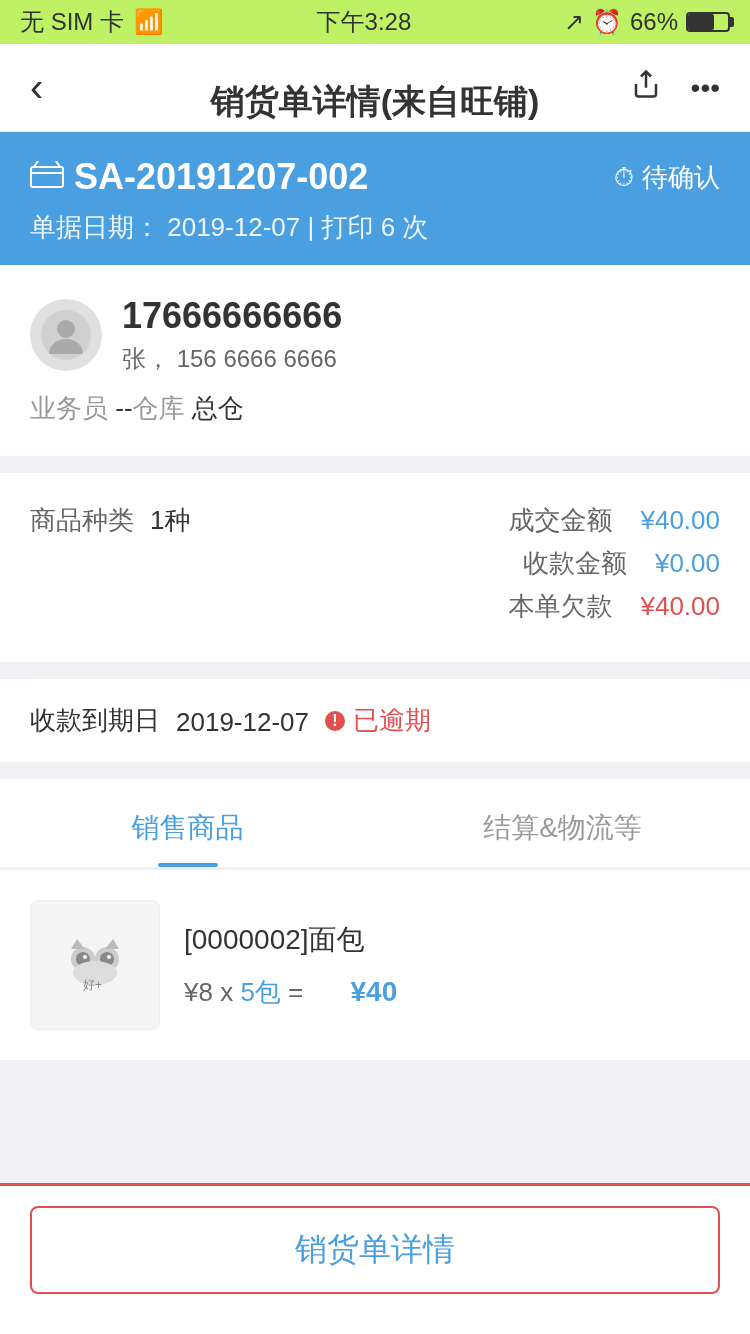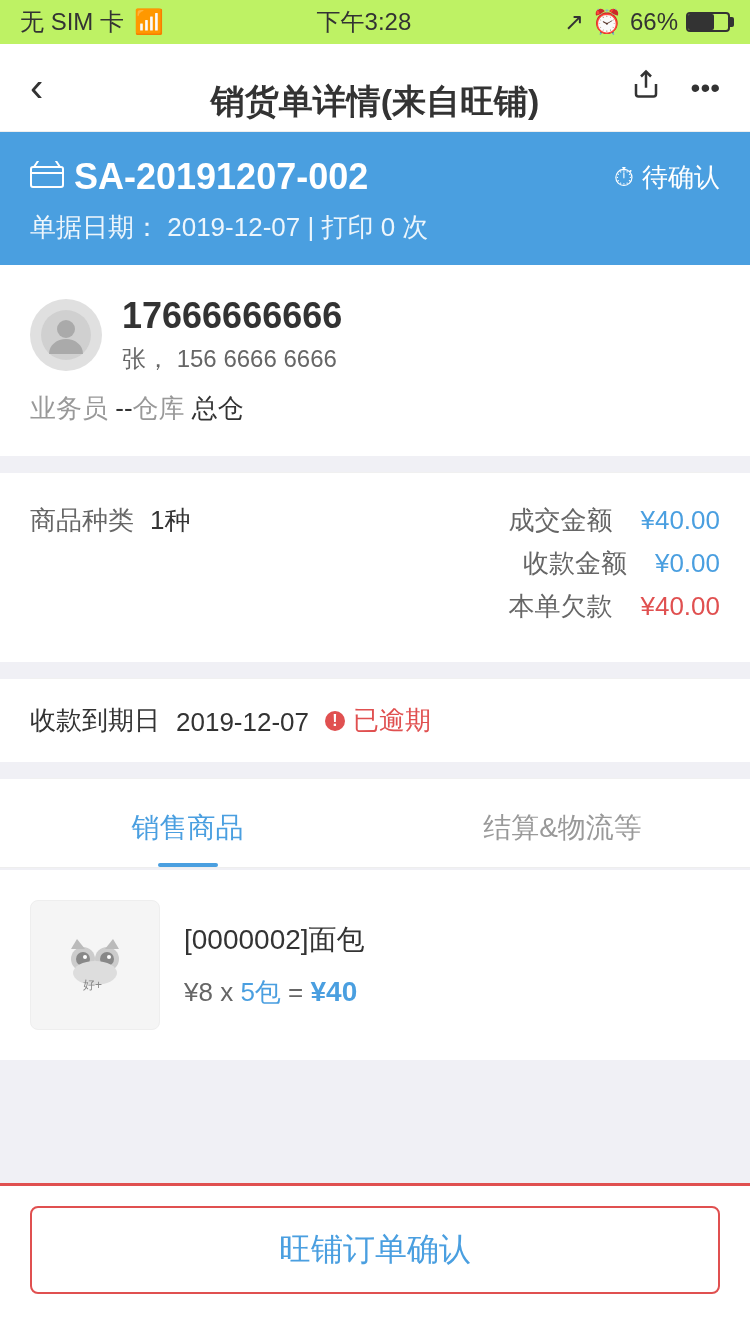--- a/index.html
+++ b/index.html
@@ -294,21 +294,21 @@
       font-size: 28px;
       color: #333;
       margin-bottom: 16px;
       font-weight: 500;
     }
     .product-price {
       font-size: 26px;
       color: #666;
     }
     .product-price .qty { color: #4a9fe0; }
-    .product-price .total { color: #4a9fe0; font-weight: 600; font-size: 28px; }
+    .product-price .total { color: #4a9fe0; font-weight: 600; font-size: 28px; margin-left: 40px; }
 
     
     .bottom-spacer {
       height: 200px;
       background: #f0f0f5;
     }
     .bottom-bar {
       position: fixed;
       bottom: 0;
       left: 0;
@@ -380,21 +380,21 @@
       <span>SA-20191207-002</span>
     </div>
     <div class="order-status">
       <span>⏱</span>
       <span>待确认</span>
     </div>
   </div>
   <div class="order-date">
     <span>单据日期：</span>
     <span>2019-12-07</span>
-    <span>| 打印 0 次</span>
+    <span>| 打印 6 次</span>
   </div>
 </div>
 
 <div class="customer-section">
   <div class="customer-row">
     <div class="customer-avatar">
       <svg width="50" height="50" viewBox="0 0 50 50" fill="none">
         <circle cx="25" cy="25" r="25" fill="#d0d0d0"></circle>
         <circle cx="25" cy="19" r="9" fill="#aaa"></circle>
         <path d="M8 44c0-9 8-15 17-15s17 6 17 15" fill="#aaa"></path>
@@ -499,14 +499,14 @@
         <span>=</span>
         <span class="total">¥40</span>
       </div>
     </div>
   </div>
 </div>
 
 <div class="bottom-spacer"></div>
 
 <div class="bottom-bar">
-  <button class="confirm-btn">旺铺订单确认</button>
+  <button class="confirm-btn">销货单详情</button>
 </div>
 
 </body></html>

